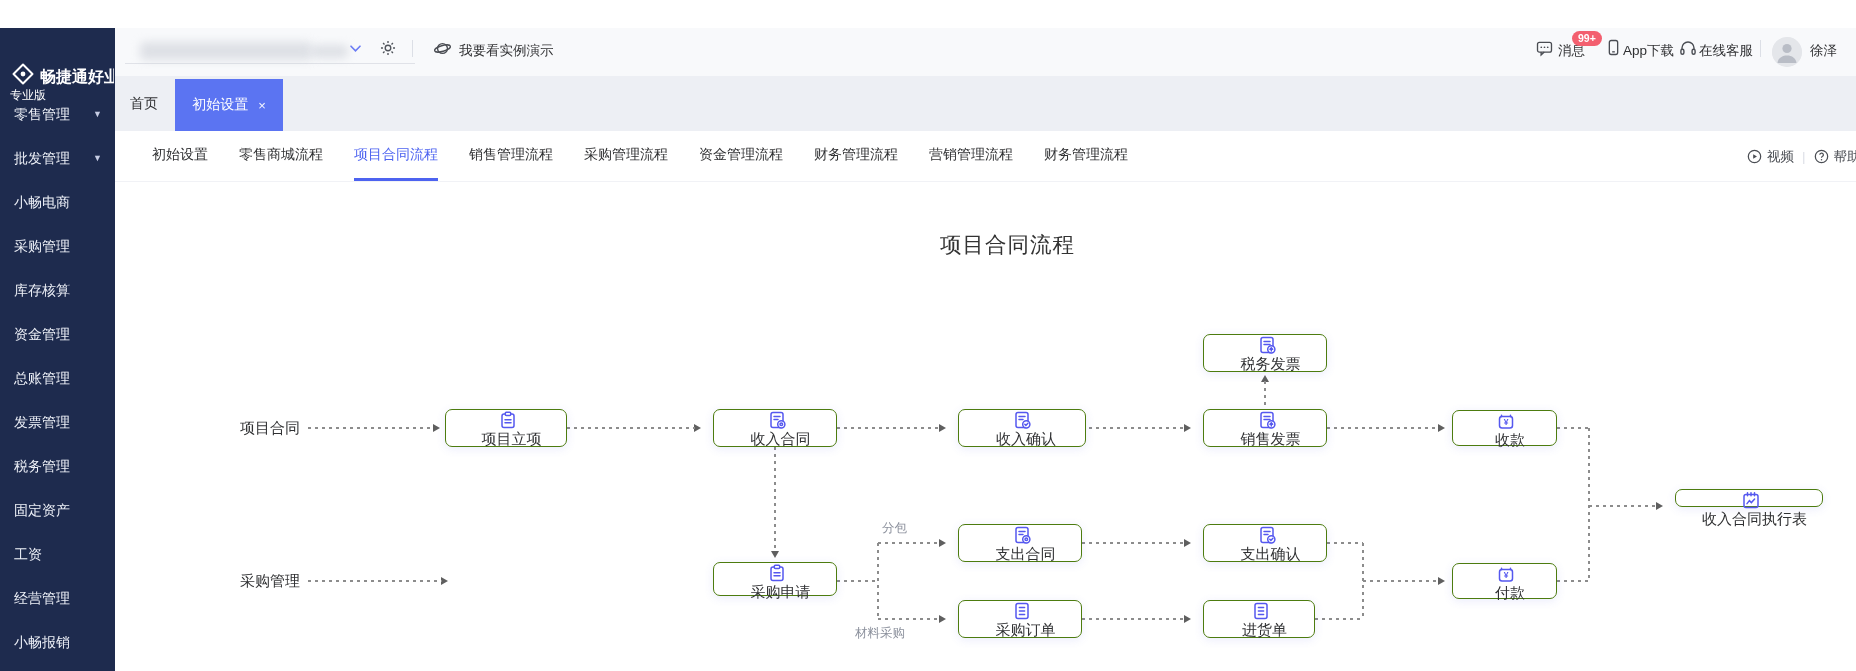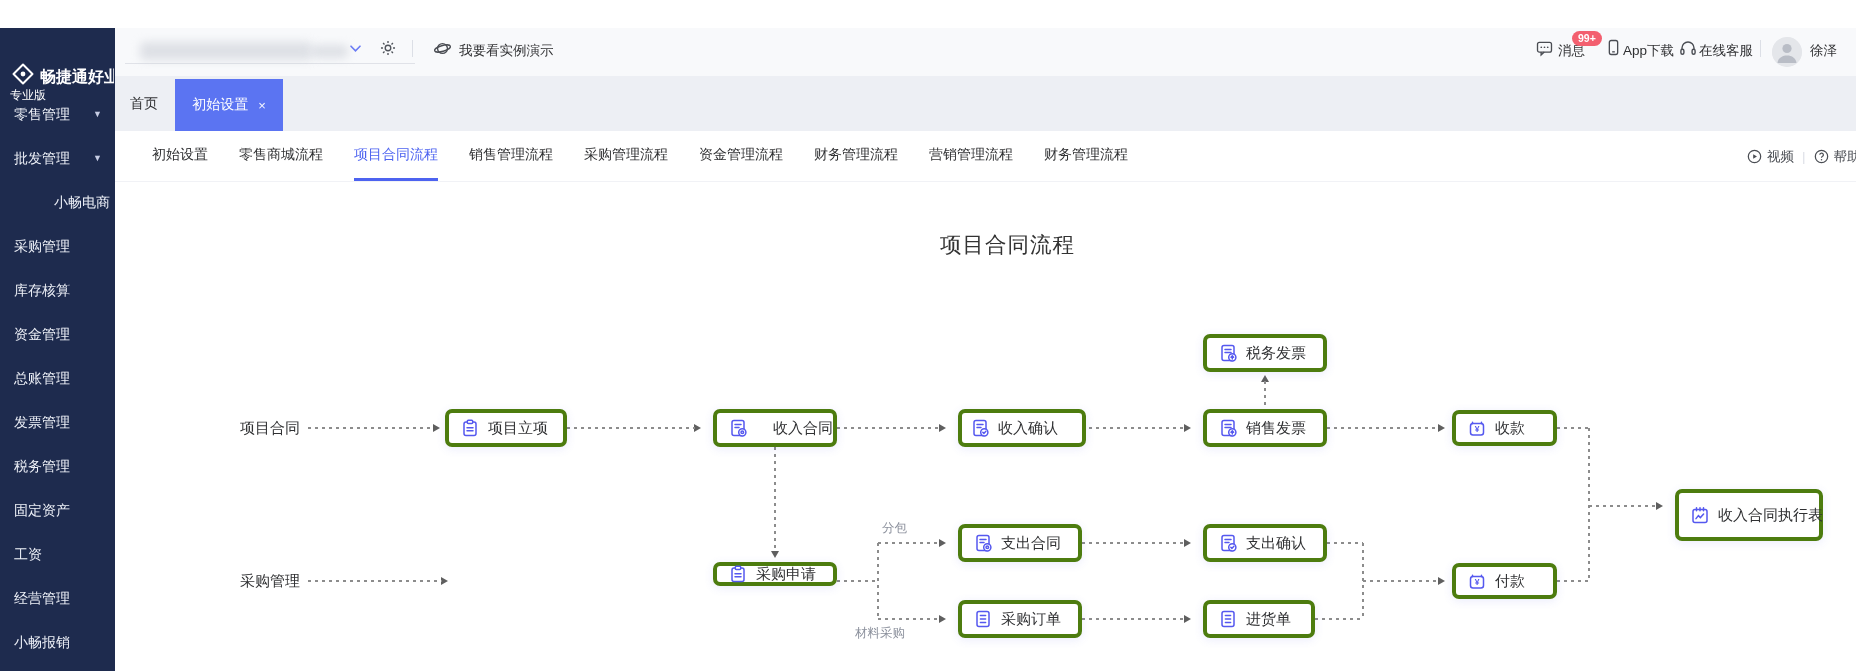--- a/index.html
+++ b/index.html
@@ -58,23 +58,23 @@
     cursor:pointer; border-bottom:3px solid transparent; white-space:nowrap; }
   .nav-tab.active { color:#4d63f0; border-bottom-color:#4d63f0; }
   #nav-right { left:1747px; top:131px; height:51px; display:flex; align-items:center; font-size:13.5px; color:#4a4d53; white-space:nowrap; }
   #nav-right .sep { color:#dcdfe6; margin:0 8px; }
   #nav-right .lbl { margin-left:5px; cursor:pointer; }
 
   
   #flow-title { left:940px; top:230px; font-size:21.5px; color:#333; letter-spacing:1px; }
   .row-label { font-size:15px; color:#303133; }
   .edge-label { font-size:12.5px; color:#8b909c; white-space:nowrap; }
-  .node { position:absolute; background:#fff; border:4px solid #4d7c0f; border-radius:7px;
+  .node { position:absolute; background:#fff; border:1px solid #4d7c0f; border-radius:7px;
     box-shadow:0 2px 10px rgba(90,95,230,.12); display:flex; align-items:center;
-    padding-left:11px; font-size:15px; color:#303133; cursor:pointer; white-space:nowrap; }
+    padding-left:11px; font-size:15px; color:#303133; cursor:pointer; white-space:nowrap;flex-direction:column; }
   .node .nicon { display:flex; margin-right:8px; }
   .eh { position:absolute; height:2px; background:repeating-linear-gradient(90deg,#8c8c8c 0 3px,transparent 3px 7px); }
   .ev { position:absolute; width:2px; background:repeating-linear-gradient(180deg,#8c8c8c 0 3px,transparent 3px 7px); }
   .ar { position:absolute; width:0; height:0; }
   .ar.right { border-left:7px solid #5f5f5f; border-top:4.5px solid transparent; border-bottom:4.5px solid transparent; }
   .ar.up    { border-bottom:7px solid #5f5f5f; border-left:4.5px solid transparent; border-right:4.5px solid transparent; }
   .ar.down  { border-top:7px solid #5f5f5f; border-left:4.5px solid transparent; border-right:4.5px solid transparent; }
   svg { display:block; }
 </style>
 </head>
@@ -90,21 +90,21 @@
     <svg width="26" height="26" viewBox="0 0 26 26" fill="none" stroke="#ffffff" stroke-width="2" stroke-linejoin="round">
       <path d="M13 3.5 L22.5 13 L13 22.5 L3.5 13 Z"></path>
         <circle cx="13" cy="13" r="2.4" fill="#ffffff" stroke="none"></circle>
     </svg>
   </div>
   <div class="abs" id="logo-title">畅捷通好业财</div>
   <div class="abs" id="logo-subtitle">专业版</div>
   <div id="side-menu">
       <div class="side-item abs" style="top: 64px;"><span>零售管理</span><span class="caret">▼</span></div>
       <div class="side-item abs" style="top: 108px;"><span>批发管理</span><span class="caret">▼</span></div>
-      <div class="side-item abs" style="top: 152px; margin-left: 40px;"><span>小畅电商</span></div>
+      <div class="side-item abs" style="top: 152px;"><span>小畅电商</span></div>
       <div class="side-item abs" style="top: 196px;"><span>采购管理</span></div>
       <div class="side-item abs" style="top: 240px;"><span>库存核算</span></div>
       <div class="side-item abs" style="top: 284px;"><span>资金管理</span></div>
       <div class="side-item abs" style="top: 328px;"><span>总账管理</span></div>
       <div class="side-item abs" style="top: 372px;"><span>发票管理</span></div>
       <div class="side-item abs" style="top: 416px;"><span>税务管理</span></div>
       <div class="side-item abs" style="top: 460px;"><span>固定资产</span></div>
       <div class="side-item abs" style="top: 504px;"><span>工资</span></div>
       <div class="side-item abs" style="top: 548px;"><span>经营管理</span></div>
       <div class="side-item abs" style="top: 592px;"><span>小畅报销</span></div>
@@ -305,21 +305,21 @@
       <span class="nicon">
         <svg width="20" height="20" viewBox="0 0 20 20" fill="none" stroke="#5558ef" stroke-width="1.5" stroke-linecap="round">
           <rect x="4" y="2.5" width="12" height="15" rx="2"></rect>
           <path d="M7 6.5h6M7 9.5h6"></path>
           <circle cx="14.3" cy="14.3" r="3.6" fill="#fff"></circle>
           <path d="M14.3 16v-3M13 14.2l1.3-1.3 1.3 1.3"></path>
         </svg>
       </span>
       <span>税务发票</span>
     </div>
-    <div class="node" style="left: 713px; top: 562px; width: 124px; height: 24px;">
+    <div class="node" style="left: 713px; top: 562px; width: 124px; height: 34px;">
       <span class="nicon">
         <svg width="20" height="20" viewBox="0 0 20 20" fill="none" stroke="#5558ef" stroke-width="1.5" stroke-linecap="round">
           <rect x="4" y="4" width="12" height="13.5" rx="2"></rect>
           <rect x="7.3" y="2.3" width="5.4" height="3.2" rx="1" fill="#fff"></rect>
           <path d="M7 9.8h6M7 12.8h6"></path>
         </svg>
       </span>
       <span>采购申请</span>
     </div>
     <div class="node" style="left: 958px; top: 524px; width: 124px; height: 38px;">
@@ -365,21 +365,21 @@
     <div class="node" style="left: 1452px; top: 563px; width: 105px; height: 36px;">
       <span class="nicon">
         <svg width="20" height="20" viewBox="0 0 20 20" fill="none" stroke="#5558ef" stroke-width="1.5" stroke-linecap="round">
           <rect x="3.5" y="5.5" width="13" height="11.5" rx="2.5"></rect>
           <path d="M5.5 5.5V4.2M14.5 5.5V4.2"></path>
           <text x="10" y="13.6" font-size="8.5" text-anchor="middle" fill="#5558ef" stroke="none" font-weight="bold">¥</text>
         </svg>
       </span>
       <span>付款</span>
     </div>
-    <div class="node" style="left: 1675px; top: 489px; width: 148px; height: 52px;">
+    <div class="node" style="left: 1675px; top: 489px; width: 148px; height: 18px;">
       <span class="nicon">
         <svg width="20" height="20" viewBox="0 0 20 20" fill="none" stroke="#5558ef" stroke-width="1.5" stroke-linecap="round">
           <rect x="3" y="4.5" width="14" height="13" rx="2"></rect>
           <path d="M6.5 2.8v3M10 2.8v3M13.5 2.8v3"></path>
           <path d="M6 13.6l2.4-3 2 2 3.2-3.6"></path>
         </svg>
       </span>
       <span>收入合同执行表</span>
     </div>
   </div>

